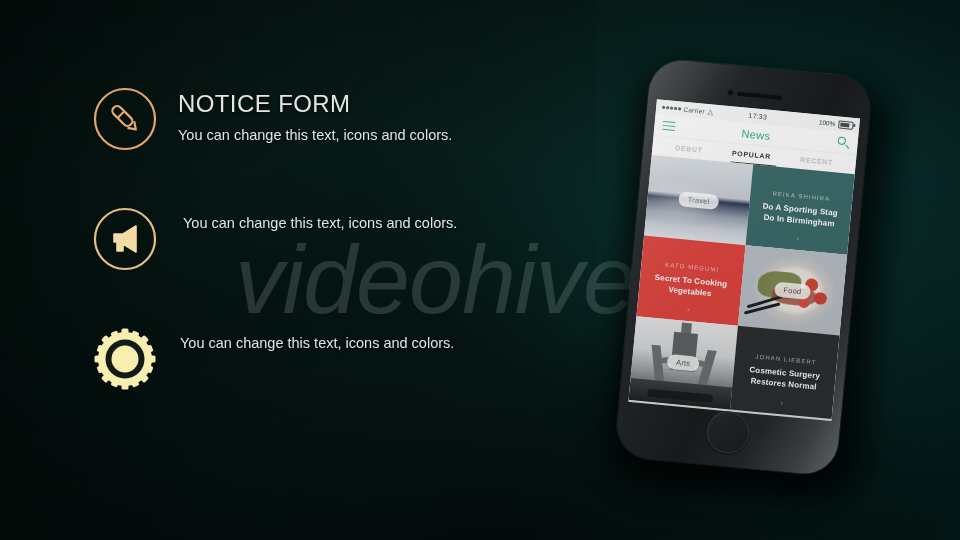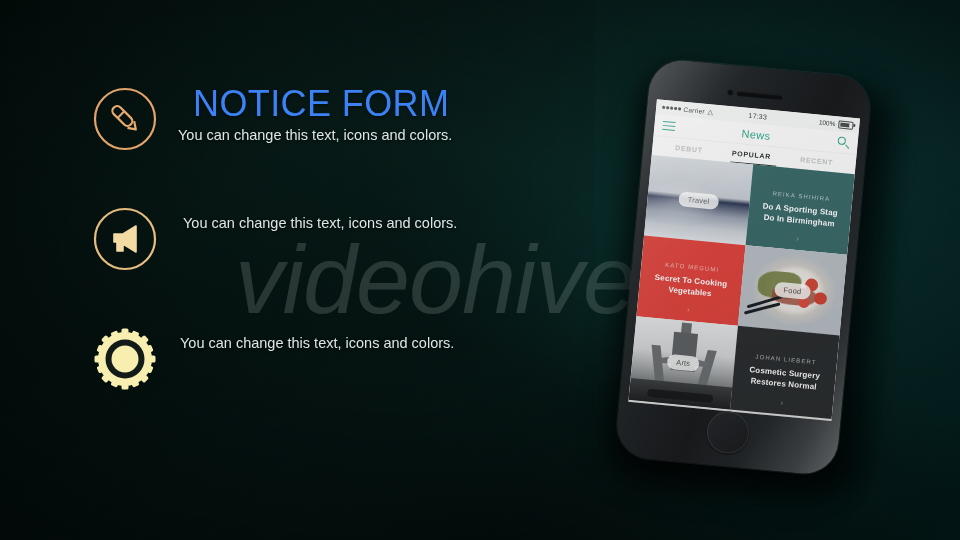--- a/index.html
+++ b/index.html
@@ -44,24 +44,23 @@
   }
 
   
   .features{position:absolute;left:92px;top:86px;width:480px;}
   .feature{position:relative;height:120px;}
   .feature .icon-wrap{
     position:absolute;left:0;top:0;width:66px;height:66px;
   }
   .feature .f-text{position:absolute;left:86px;top:2px;width:400px;}
   .f-title{
-    color:#3b82f6;font-size:36px;line-height:32px;letter-spacing:.4px;
+    color:#e5e5e5;font-size:24px;line-height:32px;letter-spacing:.4px;
     font-weight:400;white-space:nowrap;
     text-shadow:0 1px 3px rgba(0,0,0,.55);
-    margin-left:15px;
   }
   .f-sub{
     color:#dfe7e6;font-size:14.5px;line-height:20px;margin-top:5px;
     font-weight:400;white-space:nowrap;
     text-shadow:0 1px 3px rgba(0,0,0,.6);
   }
   .feature.f2 .f-text{left:88px;}
   .feature.f2 .f-sub{margin-left:3px;}
   .feature.f3 .f-text{left:88px;}
 

